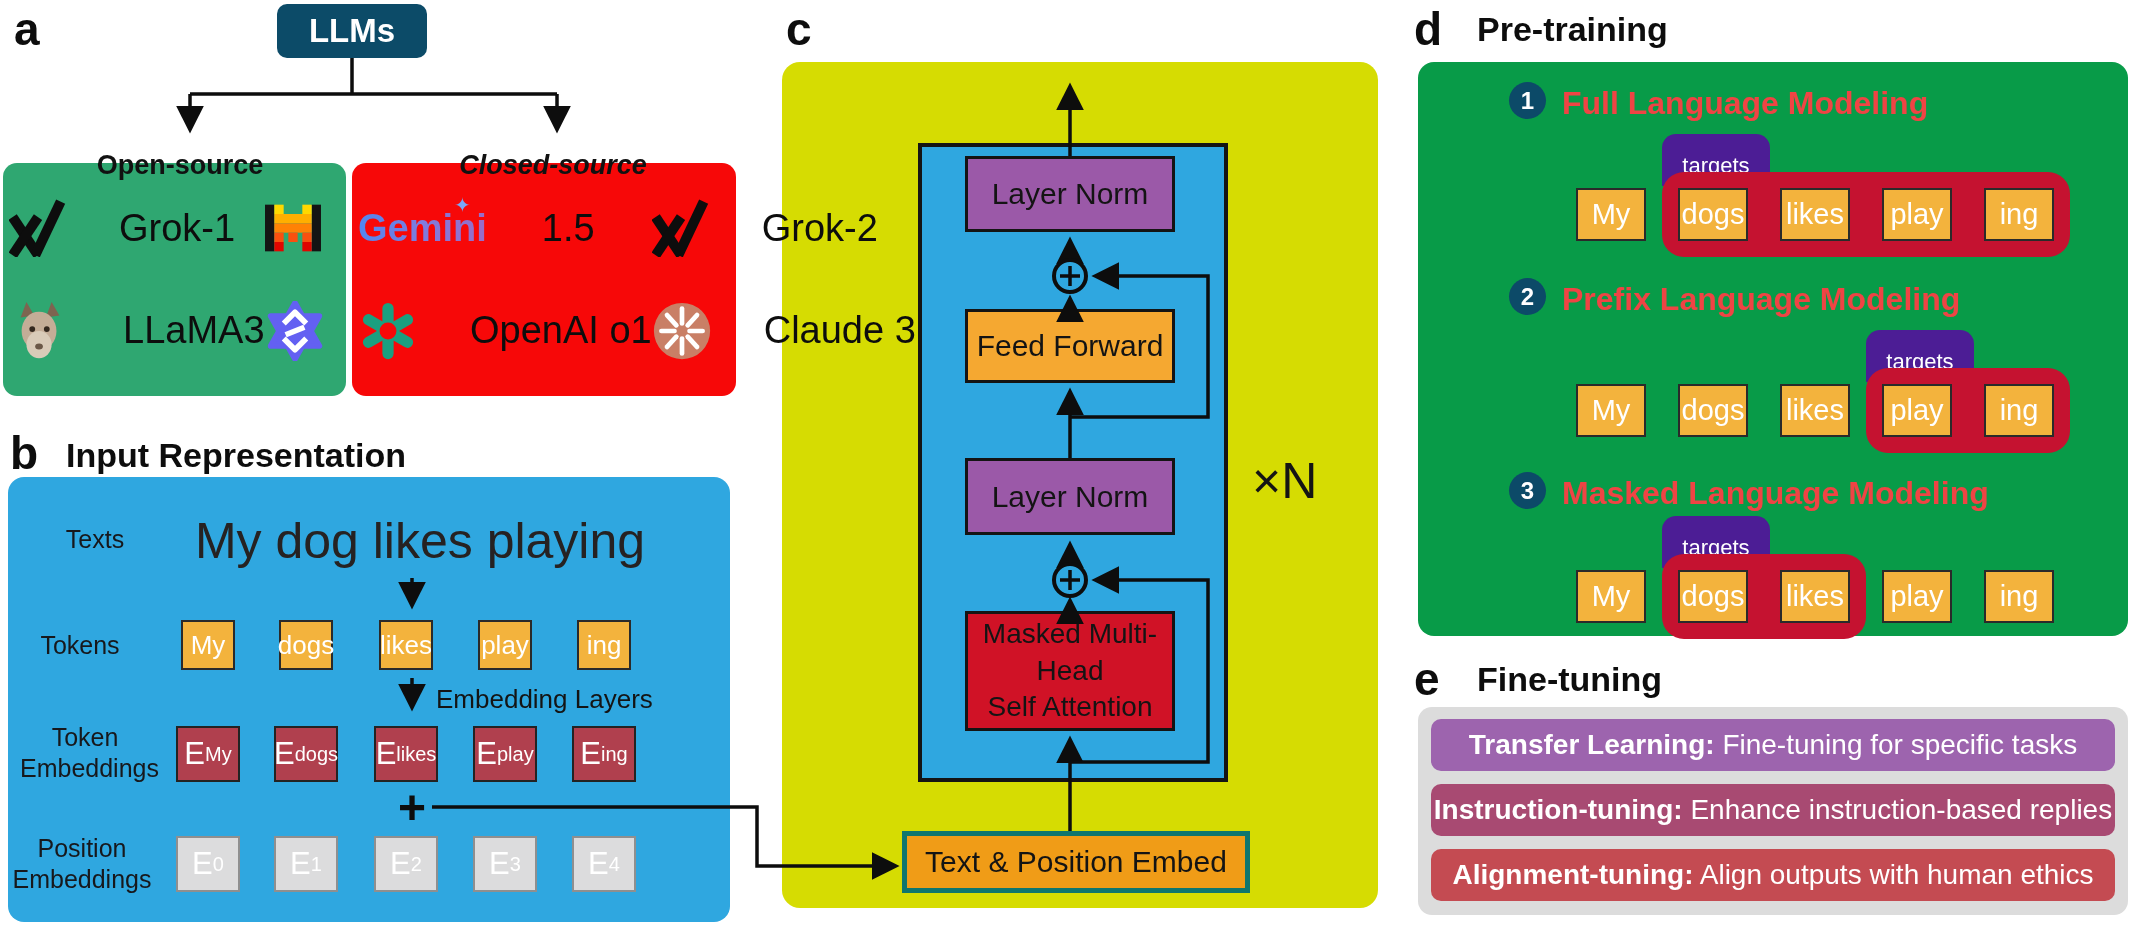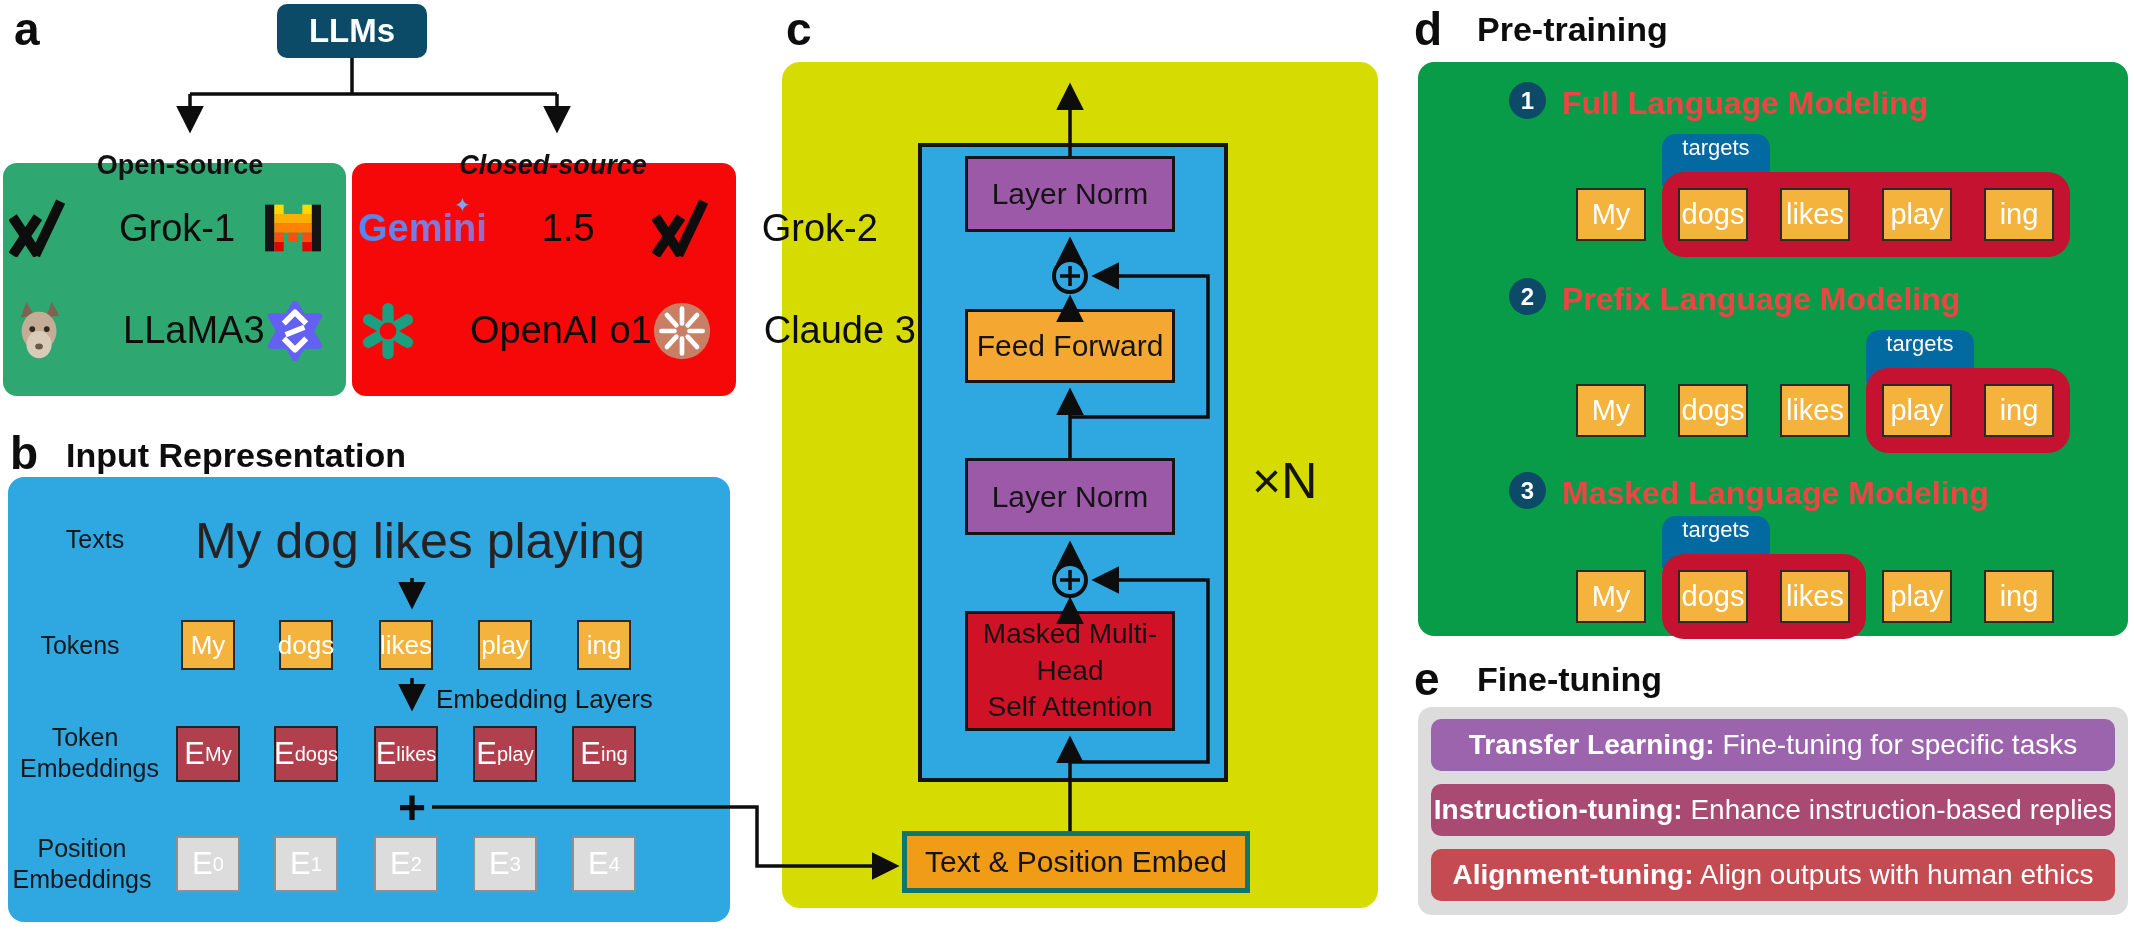--- a/index.html
+++ b/index.html
@@ -48,22 +48,22 @@
     display:flex;align-items:center;justify-content:center;font-size:30px;color:#141414;z-index:6;}
   .xn{left:1252px;top:452px;font-size:50px;font-weight:500;color:#141414;z-index:6;}
   
   .pretrain-panel{left:1418px;top:62px;width:710px;height:574px;background:#089b48;border-radius:16px;z-index:1;}
   .num-badge{width:37px;height:37px;border-radius:50%;background:#0c4a68;color:#fff;display:flex;align-items:center;
     justify-content:center;font-size:24px;font-weight:700;z-index:6;}
   .section-title{font-size:32px;font-weight:700;color:#ef4444;z-index:6;}
   .d-token{width:70px;height:53px;background:#f3b33d;border:2px solid #2a2a2a;box-sizing:border-box;display:flex;
     align-items:center;justify-content:center;color:#fff;font-size:29px;z-index:5;}
   .targets-body{background:#c51230;border-radius:22px;z-index:3;}
-  .targets-tab{background:#0369a1;border-radius:14px 14px 0 0;color:#fff;font-size:22px;text-align:center;
-    padding-top:1px;box-sizing:border-box;z-index:3;}
+  .targets-tab{background:#4c1d95;border-radius:14px 14px 0 0;color:#fff;font-size:22px;text-align:center;
+    padding-top:19px;box-sizing:border-box;z-index:3;}
   
   .finetune-panel{left:1418px;top:707px;width:710px;height:208px;background:#dcdcdc;border-radius:14px;z-index:1;}
   .ft-bar{left:1431px;width:684px;height:52px;border-radius:10px;display:flex;align-items:center;justify-content:center;
     color:#fff;font-size:28px;z-index:6;white-space:pre;}
   .ft-bar .head{font-weight:700;}
   .bar1{background:#9d64ae;}
   .bar2{background:#a84a72;}
   .bar3{background:#c44b52;}
   svg.overlay{position:absolute;left:0;top:0;z-index:10;pointer-events:none;}
   svg .wire{stroke:#0d0d0d;stroke-width:3.5;fill:none;}

